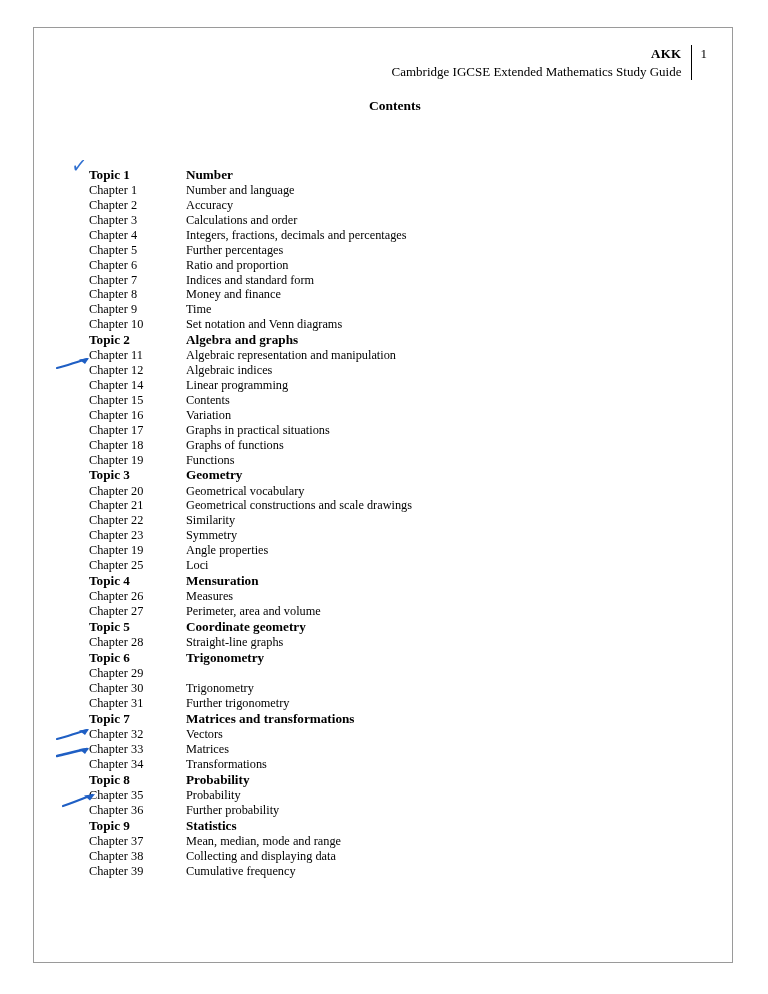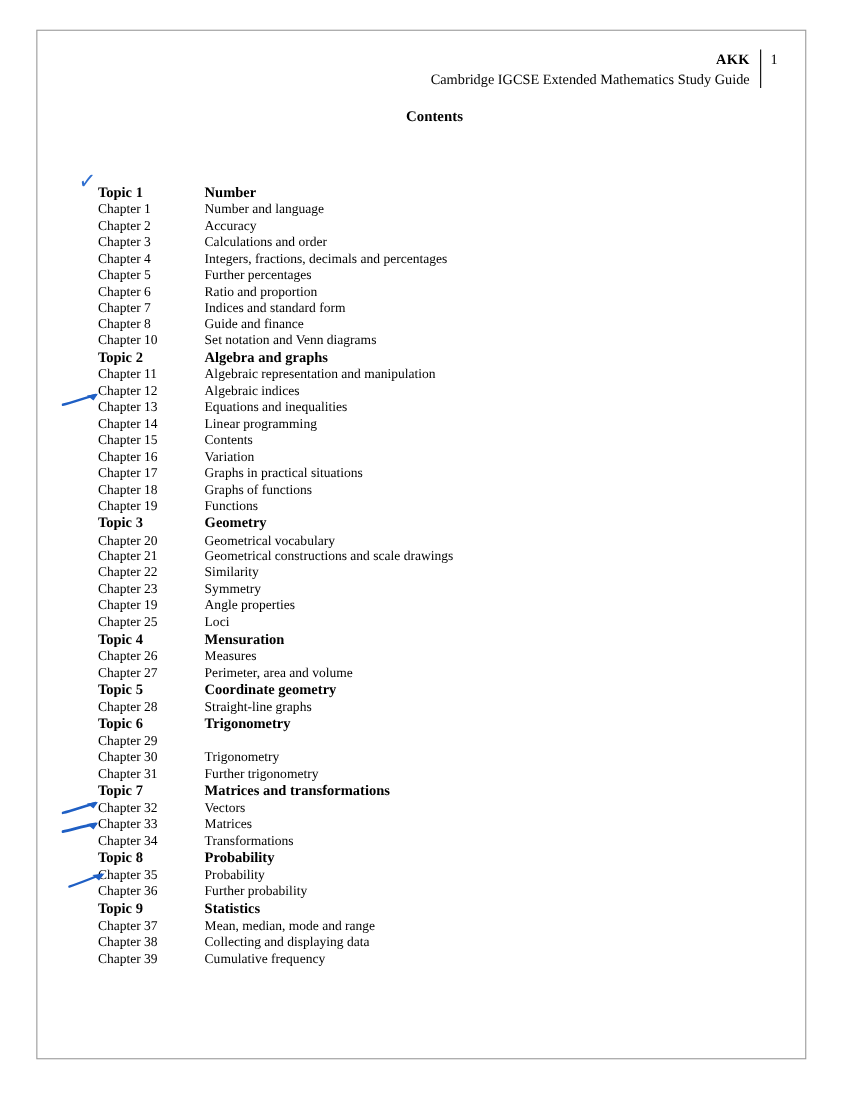--- a/index.html
+++ b/index.html
@@ -157,41 +157,41 @@
       <div class="toc-row">
         <span class="col-left">Chapter 6</span>
         <span class="col-right">Ratio and proportion</span>
       </div>
       <div class="toc-row">
         <span class="col-left">Chapter 7</span>
         <span class="col-right">Indices and standard form</span>
       </div>
       <div class="toc-row">
         <span class="col-left">Chapter 8</span>
-        <span class="col-right">Guide and finance</span>
+        <span class="col-right">Money and finance</span>
+      </div>
+      <div class="toc-row">
+        <span class="col-left">Chapter 9</span>
+        <span class="col-right">Time</span>
       </div>
       <div class="toc-row">
         <span class="col-left">Chapter 10</span>
         <span class="col-right">Set notation and Venn diagrams</span>
       </div>
       <div class="toc-row topic-row">
         <span class="col-left topic">Topic 2</span>
         <span class="col-right topic">Algebra and graphs</span>
       </div>
       <div class="toc-row">
         <span class="col-left">Chapter 11</span>
         <span class="col-right">Algebraic representation and manipulation</span>
       </div>
       <div class="toc-row">
         <span class="col-left">Chapter 12</span>
         <span class="col-right">Algebraic indices</span>
-      </div>
-      <div class="toc-row">
-        <span class="col-left">Chapter 13</span>
-        <span class="col-right">Equations and inequalities</span>
       </div>
       <div class="toc-row">
         <span class="col-left">Chapter 14</span>
         <span class="col-right">Linear programming</span>
       </div>
       <div class="toc-row">
         <span class="col-left">Chapter 15</span>
         <span class="col-right">Contents</span>
       </div>
       <div class="toc-row">

